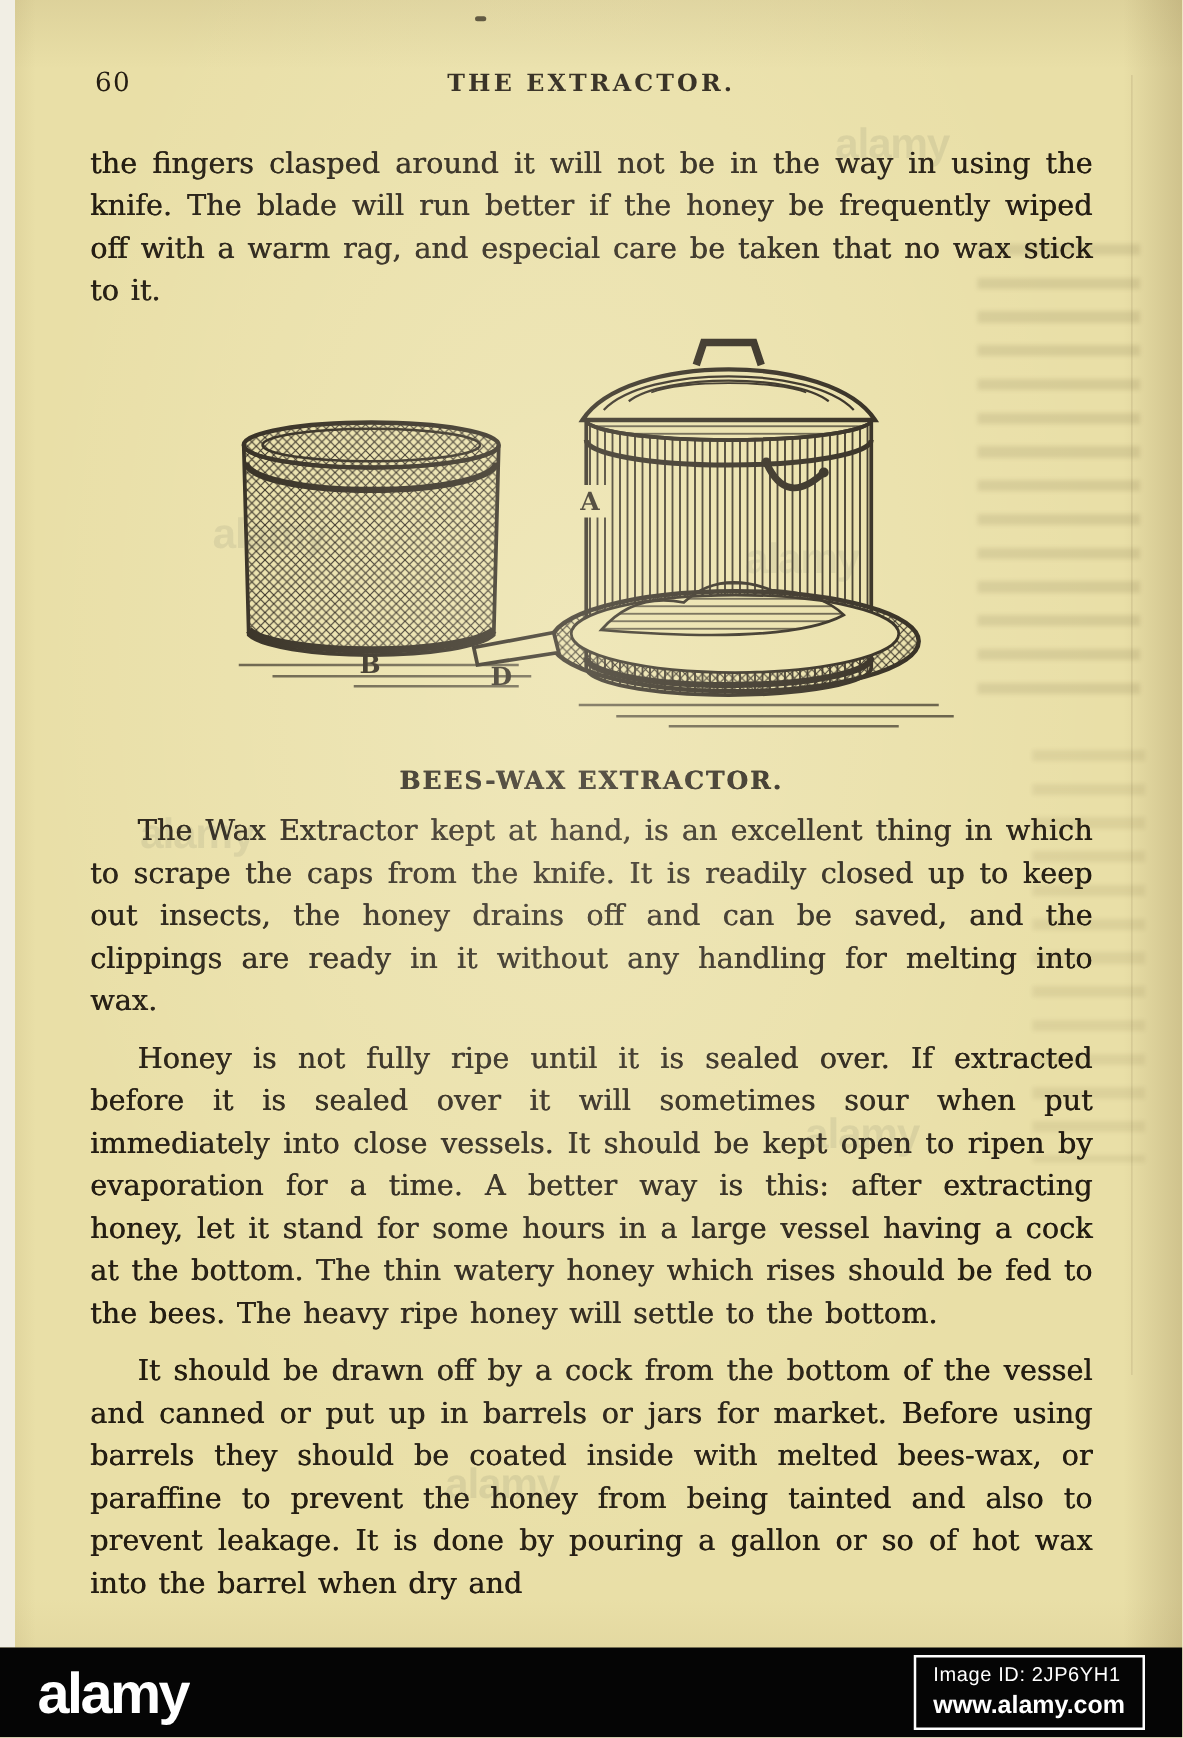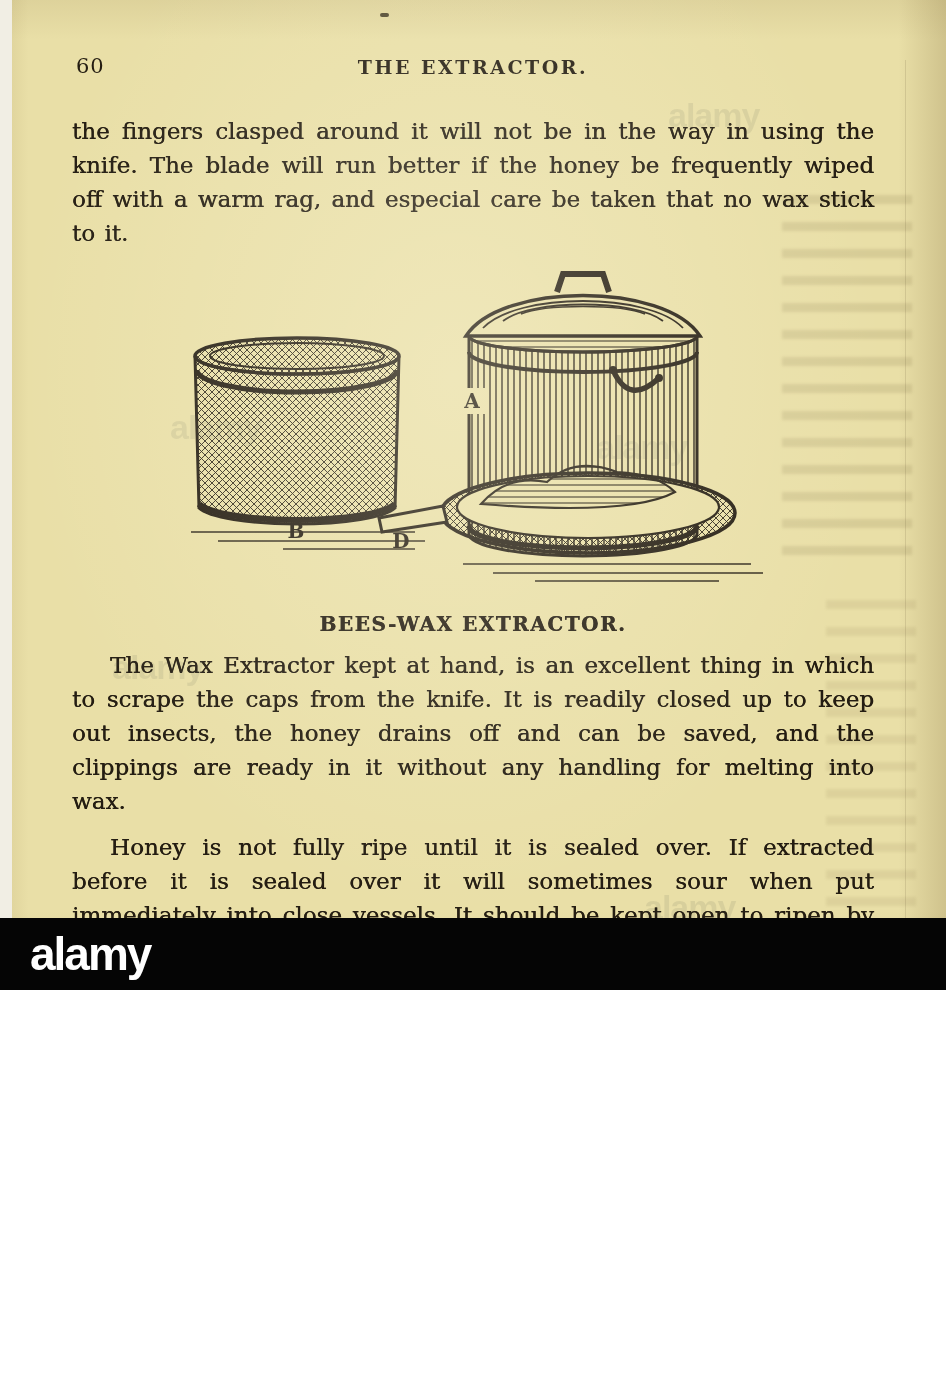--- a/index.html
+++ b/index.html
@@ -1,20 +1,20 @@
 <!DOCTYPE html>
 <html lang="en" style="--paper: #e9dfa7; --ink: #241d12; --bar: #050505;"><head>
 <meta charset="utf-8">
 <style>
   * { margin:0; padding:0; box-sizing:border-box; }
   html,body { width:946px; height:1390px; }
   body { font-family:"DejaVu Serif","Liberation Serif",serif; }
 
   .canvas {
-    position:relative; width:946px; height:990px;
+    position:relative; width:946px; height:1390px;
     background: var(--paper,#e9dfa7);
     overflow:hidden;
   }
   .paper-texture {
     position:absolute; inset:0; pointer-events:none; z-index:5;
     background:
       radial-gradient(ellipse at 48% 38%, rgba(255,252,235,.28), rgba(0,0,0,0) 62%),
       linear-gradient(to right, rgba(130,105,55,.14), rgba(0,0,0,0) 3%, rgba(0,0,0,0) 95%, rgba(115,92,45,.22)),
       linear-gradient(to bottom, rgba(120,96,48,.10), rgba(0,0,0,0) 4%, rgba(0,0,0,0) 92%, rgba(135,110,58,.16));
   }
@@ -174,15 +174,19 @@
   <span class="wm" style="left:596px; top:428px;">alamy</span>
   <span class="wm" style="left:112px; top:648px;">alamy</span>
   <span class="wm" style="left:644px; top:888px;">alamy</span>
   <span class="wm" style="left:356px; top:1168px;">alamy</span>
 
   <div class="left-strip"></div>
   <div class="paper-texture"></div>
 
   <div class="alamy-bar">
     <span class="alamy-logo">alamy</span>
+    <div class="alamy-info">
+      <div class="alamy-id">Image ID: 2JP6YH1</div>
+      <div class="alamy-url">www.alamy.com</div>
+    </div>
   </div>
 
 </div>
 
 </body></html>

